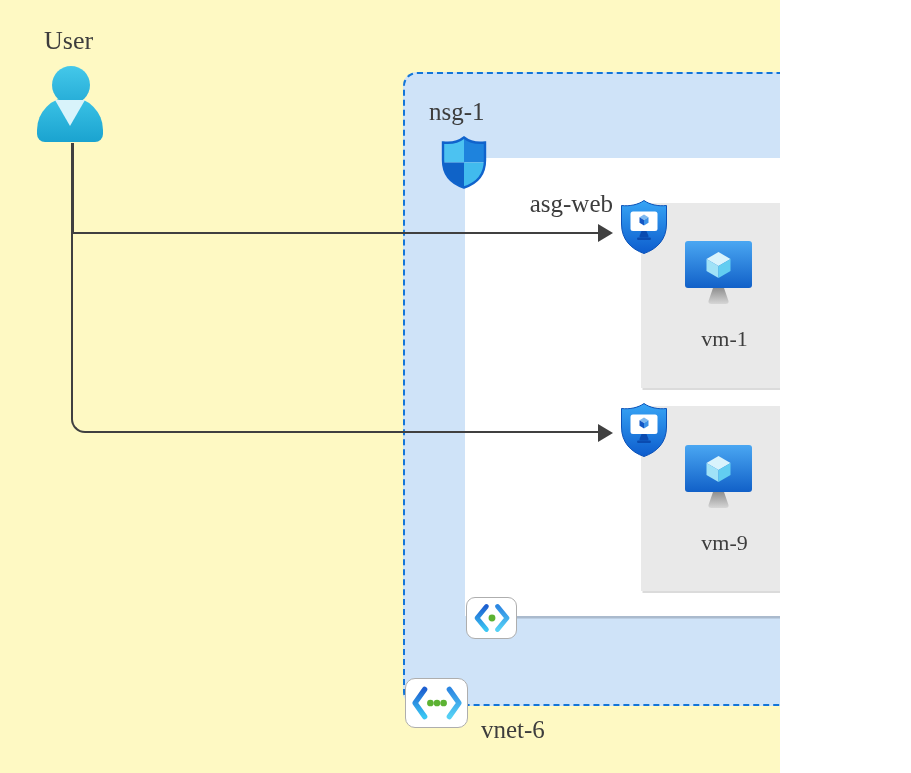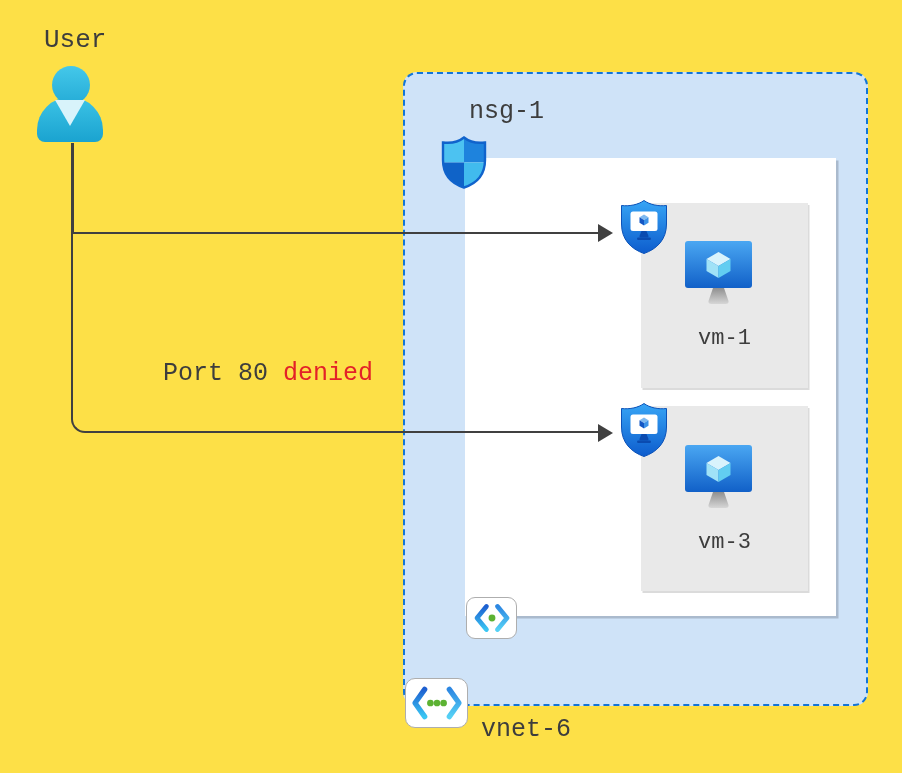--- a/index.html
+++ b/index.html
@@ -1,18 +1,18 @@
 <!DOCTYPE html>
 <html><head>
 <meta charset="utf-8">
 <style>
   html,body{margin:0;padding:0;background:#ffffff;}
   .canvas{
-    position:relative;width:902px;height:773px;background:#fde047;
-    font-family:Liberation Mono, monospace;color:#3d3d3d;overflow:hidden;
+    position:relative;width:780px;height:773px;background:#fef9c3;
+    font-family:Liberation Serif, serif;color:#3d3d3d;overflow:hidden;
   }
   .abs{position:absolute;}
   .lbl{font-size:25px;line-height:1.2;white-space:nowrap;}
 
   
   .vnet-box{
     left:403px;top:72px;width:465px;height:634px;
     background:#cfe3f8;border:2.5px dashed #1375d8;border-radius:14px;
     box-sizing:border-box;z-index:1;
   }
@@ -53,21 +53,21 @@
     border-left:15px solid #404040;z-index:7;
   }
   .ah1{left:598px;top:224px;} .ah2{left:598px;top:423.8px;}
 
   
   .rules{left:163px;font-size:25px;line-height:35px;z-index:6;white-space:nowrap;}
   .rules1{top:155px;} .rules2{top:356px;}
 
   
   .user-label{left:44px;top:25px;font-size:26px;z-index:4;}
-  .nsg-label{left:429px;top:97px;z-index:4;margin-left:40px;}
+  .nsg-label{left:429px;top:97px;z-index:4;}
   .asg-label{left:380px;width:233px;text-align:right;z-index:5;}
   .asg-web-label{top:189px;} .asg-mgmt-label{top:385px;}
   .subnet-label{left:527px;top:627px;z-index:4;}
   .vnet-label{left:481px;top:715px;z-index:4;}
   .vm1-label{top:326px;} .vm2-label{top:530px;}
 
   
   .nsg-shield{left:441px;top:136px;z-index:5;}
   .asg-shield{left:620px;z-index:5;}
   .asg1{top:199px;} .asg2{top:402px;}
@@ -127,39 +127,39 @@
 
   <div class="abs line stem"></div>
   <div class="abs line branch1"></div>
   <div class="abs elbow"></div>
   <div class="abs arrowhead ah1"></div>
   <div class="abs arrowhead ah2"></div>
 
   <div class="abs rules rules1">
   </div>
   <div class="abs rules rules2">
-    <div><span style="color: rgb(61, 61, 61);">Port 80</span> <span style="color: rgb(227, 33, 40);">denied</span></div>
   </div>
 
   <div class="abs lbl nsg-label">nsg-1</div>
   <svg class="abs nsg-shield" width="46" height="53" viewBox="0 0 46 53">
     <defs>
       <clipPath id="nsgClip">
         <path d="M23 1.5 C28 5.5 36 7.5 44 6.5 L44 24 C44 38.5 35.5 47.5 23 51.5 C10.5 47.5 2 38.5 2 24 L2 6.5 C10 7.5 18 5.5 23 1.5 Z"></path>
       </clipPath>
     </defs>
     <g clip-path="url(#nsgClip)">
       <rect x="0" y="0" width="23" height="26.5" fill="#4cc2f1"></rect>
       <rect x="23" y="0" width="23" height="26.5" fill="#1e83dd"></rect>
       <rect x="0" y="26.5" width="23" height="26.5" fill="#0f63c8"></rect>
       <rect x="23" y="26.5" width="23" height="26.5" fill="#41bbee"></rect>
     </g>
     <path d="M23 1.5 C28 5.5 36 7.5 44 6.5 L44 24 C44 38.5 35.5 47.5 23 51.5 C10.5 47.5 2 38.5 2 24 L2 6.5 C10 7.5 18 5.5 23 1.5 Z" fill="none" stroke="#1063cc" stroke-width="2.4"></path>
   </svg>
 
+  <div class="abs lbl asg-label asg-web-label">asg-web</div>
 
   <svg class="abs asg-shield asg1" width="48" height="56" viewBox="0 0 48 56">
     <path d="M24 1.5 C29.5 5.5 38 7.5 46.5 6.5 L46.5 25 C46.5 40.5 37 50 24 54.5 C11 50 1.5 40.5 1.5 25 L1.5 6.5 C10 7.5 18.5 5.5 24 1.5 Z" fill="url(#gradAsg)" stroke="#0b52b8" stroke-width="1"></path>
     <rect x="10.5" y="12.5" width="27" height="19.5" rx="2.5" fill="#ffffff"></rect>
     <polygon points="24,15.5 28.5,18.2 24,21 19.5,18.2" fill="#7fb9f0"></polygon>
     <polygon points="19.5,18.2 24,21 24,26.5 19.5,23.8" fill="#1356c4"></polygon>
     <polygon points="24,21 28.5,18.2 28.5,23.8 24,26.5" fill="#3c92e8"></polygon>
     <path d="M21.5 32 H26.5 L28.5 37 Q29 38.5 27 38.5 H21 Q19 38.5 19.5 37 Z" fill="#0a4bb0"></path>
     <rect x="17" y="38.5" width="14" height="2.4" rx="1.2" fill="#0a4bb0"></rect>
   </svg>
@@ -182,21 +182,21 @@
   </svg>
   <svg class="abs vm-icon vmi2" width="67" height="66" viewBox="0 0 67 66">
     <path d="M28 47 H39 L43.5 60 Q44 63 40.5 63 H26.5 Q23 63 23.5 60 Z" fill="url(#gradStand)"></path>
     <rect x="0" y="0" width="67" height="47" rx="3" fill="url(#gradVm)"></rect>
     <polygon points="33.5,11 45.5,18 33.5,25 21.5,18" fill="#d9f3fc"></polygon>
     <polygon points="21.5,18 33.5,25 33.5,37 21.5,30" fill="#a0e2f7"></polygon>
     <polygon points="33.5,25 45.5,18 45.5,30 33.5,37" fill="#62cdf1"></polygon>
   </svg>
 
   <div class="abs lbl vm-label vm1-label">vm-1</div>
-  <div class="abs lbl vm-label vm2-label">vm-3</div>
+  <div class="abs lbl vm-label vm2-label">vm-9</div>
 
   <div class="abs badge subnet-badge">
     <svg width="44" height="36" viewBox="0 0 50 42">
       <path d="M18.5 7.5 L7.5 21 L18.5 34.5" fill="none" stroke="url(#gradBrL)" stroke-width="5.5" stroke-linecap="round" stroke-linejoin="round"></path>
       <path d="M31.5 7.5 L42.5 21 L31.5 34.5" fill="none" stroke="url(#gradBrR)" stroke-width="5.5" stroke-linecap="round" stroke-linejoin="round"></path>
       <circle cx="25" cy="21" r="4" fill="#5cb233"></circle>
     </svg>
   </div>
 
   <div class="abs badge vnet-badge">

